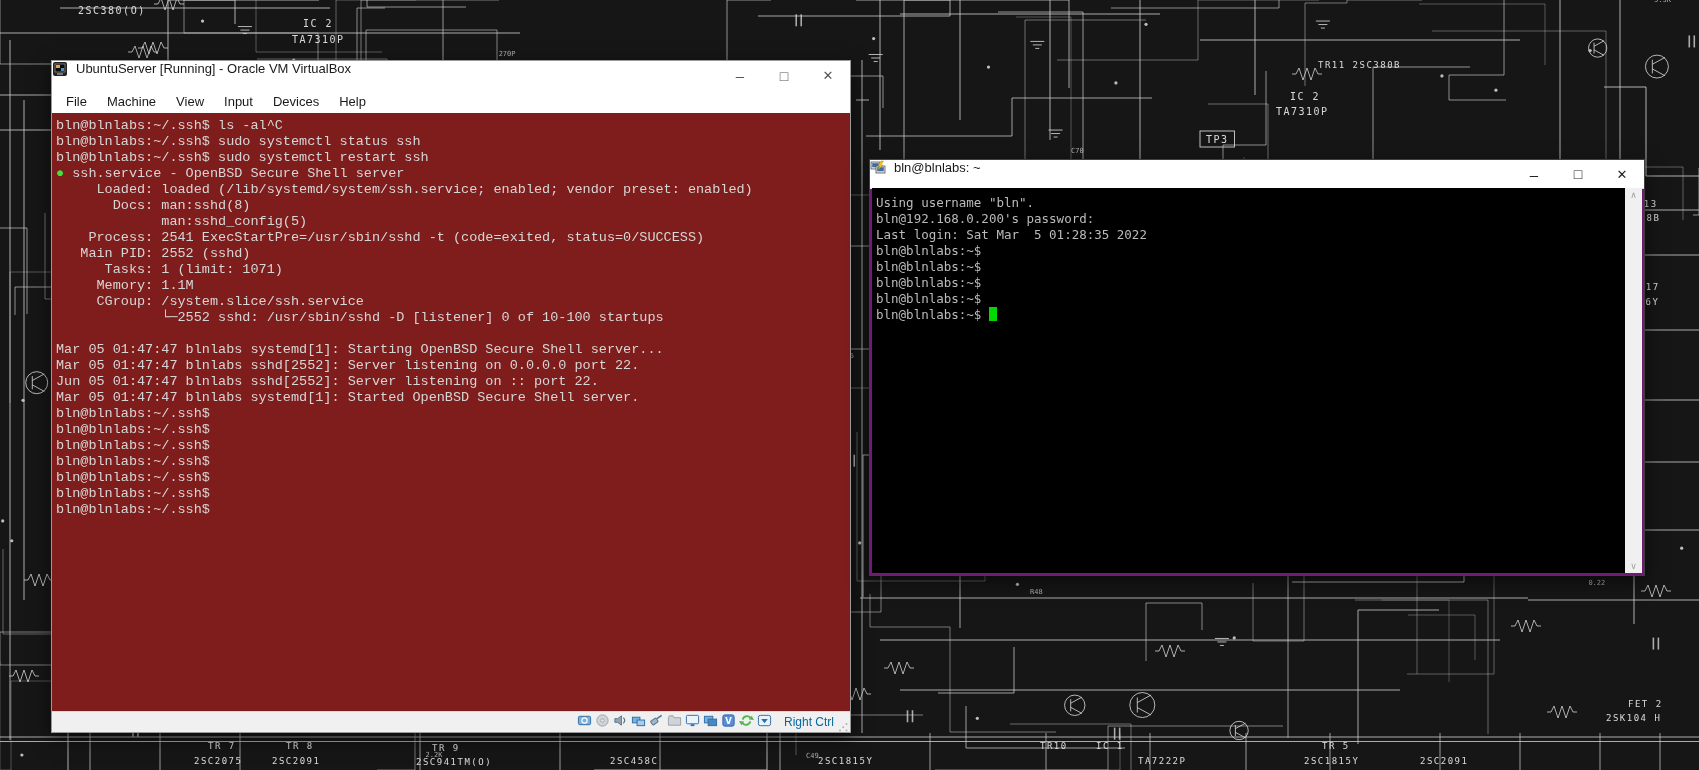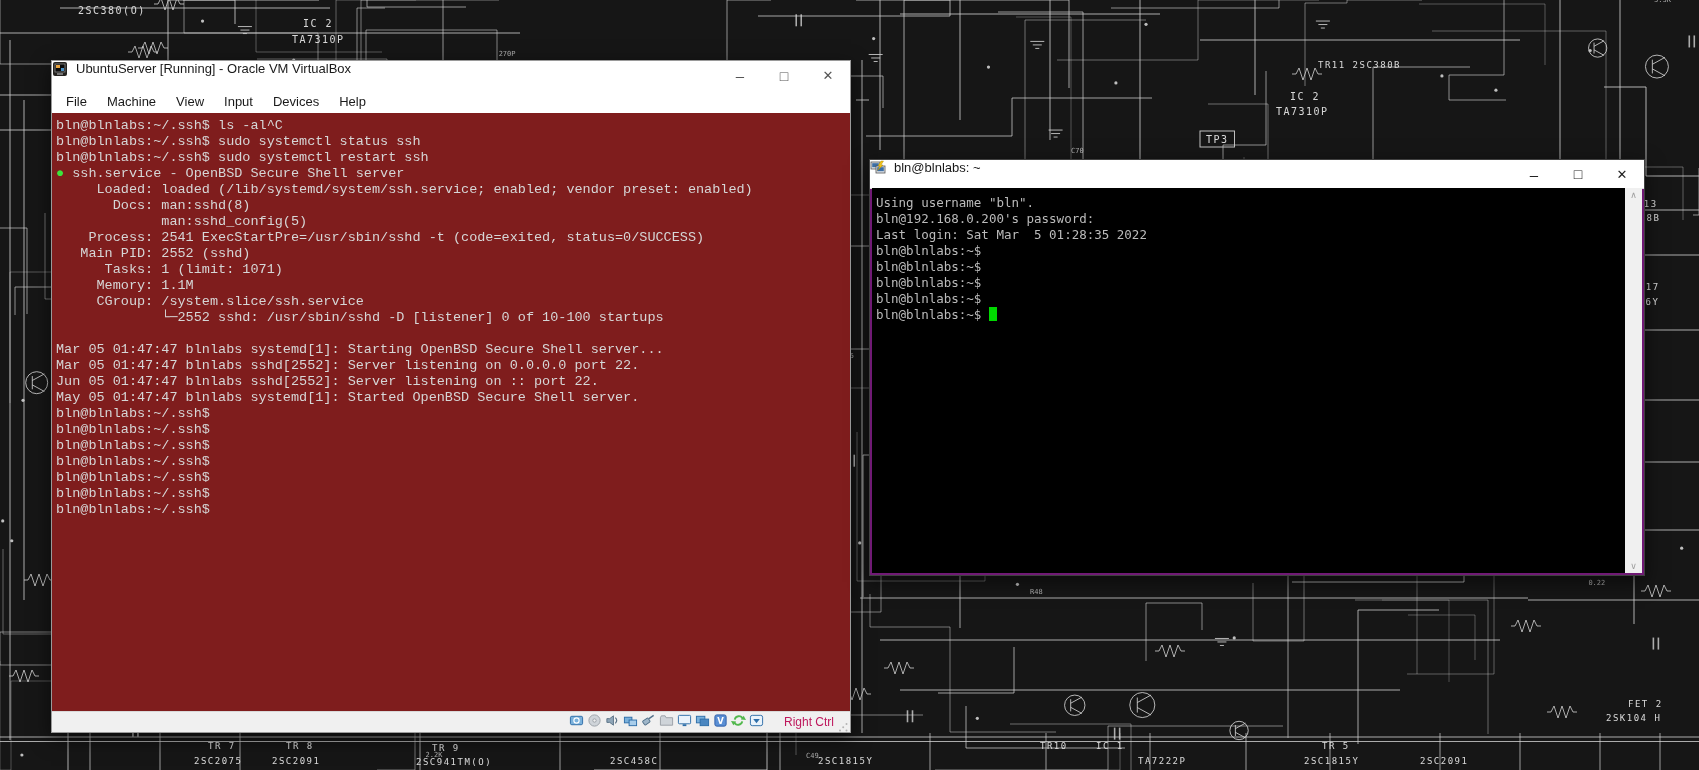--- a/index.html
+++ b/index.html
@@ -23,21 +23,21 @@
   .menu-item{padding:0 10px;font-size:13px;color:#1a1a1a;line-height:23px}
   #vbox-console{position:absolute;left:0;top:52px;right:0;bottom:21px;background:#7f1d1d;
     padding:5px 0 0 4px;font-family:Liberation Mono, monospace;font-size:13.5px;line-height:16px;
     color:#d6d6d6;overflow:hidden}
   .tline{white-space:pre;height:16px}
   .c-green{color:#3ce43c}
   #vbox-statusbar{position:absolute;left:0;bottom:0;right:0;height:21px;background:#f0f0f0;
     border-top:1px solid #d9d9d9;display:flex;align-items:center;justify-content:flex-end;padding-right:16px}
   .sb-icon{width:15px;height:15px;margin-left:3px;display:inline-flex}
   .sb-icon svg{width:15px;height:15px}
-  #host-key{font-size:12px;color:#be185d;margin-left:20px;white-space:nowrap}
+  #host-key{font-size:12px;color:#0369a1;margin-left:12px;white-space:nowrap}
   #vbox-grip{position:absolute;right:1px;bottom:1px;width:12px;height:12px}
 
   
   #putty-window{left:869px;top:159px;width:776px;height:417px;border:1px solid #404040;background:#701a75;z-index:3}
   #putty-titlebar{border-bottom:1px solid #e3e3e3}
   #putty-body{position:absolute;left:2px;right:2px;top:28px;bottom:2px;background:#000}
   #putty-term{position:absolute;left:4px;top:0;right:20px;bottom:0;padding-top:7px;
     font-family:"DejaVu Sans Mono",monospace;font-size:12.5px;line-height:16px;color:#bbbbbb;overflow:hidden}
   #putty-scrollbar{position:absolute;right:0;top:0;bottom:0;width:17px;background:#f0f0f0;
     display:flex;flex-direction:column;justify-content:space-between;align-items:center;padding:1px 0}
@@ -506,21 +506,21 @@
       <div class="tline"><span>    Process: 2541 ExecStartPre=/usr/sbin/sshd -t (code=exited, status=0/SUCCESS)</span></div>
       <div class="tline"><span>   Main PID: 2552 (sshd)</span></div>
       <div class="tline"><span>      Tasks: 1 (limit: 1071)</span></div>
       <div class="tline"><span>     Memory: 1.1M</span></div>
       <div class="tline"><span>     CGroup: /system.slice/ssh.service</span></div>
       <div class="tline"><span>             └─2552 sshd: /usr/sbin/sshd -D [listener] 0 of 10-100 startups</span></div>
       <div class="tline">&nbsp;</div>
       <div class="tline"><span>Mar 05 01:47:47 blnlabs systemd[1]: Starting OpenBSD Secure Shell server...</span></div>
       <div class="tline"><span>Mar 05 01:47:47 blnlabs sshd[2552]: Server listening on 0.0.0.0 port 22.</span></div>
       <div class="tline"><span>Jun 05 01:47:47 blnlabs sshd[2552]: Server listening on :: port 22.</span></div>
-      <div class="tline"><span>May 05 01:47:47 blnlabs systemd[1]: Started OpenBSD Secure Shell server.</span></div>
+      <div class="tline"><span>Mar 05 01:47:47 blnlabs systemd[1]: Started OpenBSD Secure Shell server.</span></div>
       <div class="tline"><span>bln@blnlabs:~/.ssh$</span></div>
       <div class="tline"><span>bln@blnlabs:~/.ssh$</span></div>
       <div class="tline"><span>bln@blnlabs:~/.ssh$</span></div>
       <div class="tline"><span>bln@blnlabs:~/.ssh$</span></div>
       <div class="tline"><span>bln@blnlabs:~/.ssh$</span></div>
       <div class="tline"><span>bln@blnlabs:~/.ssh$</span></div>
       <div class="tline"><span>bln@blnlabs:~/.ssh$</span></div>
     </div>
   <div id="vbox-statusbar">
     <span id="sb-icons"><span class="sb-icon">

